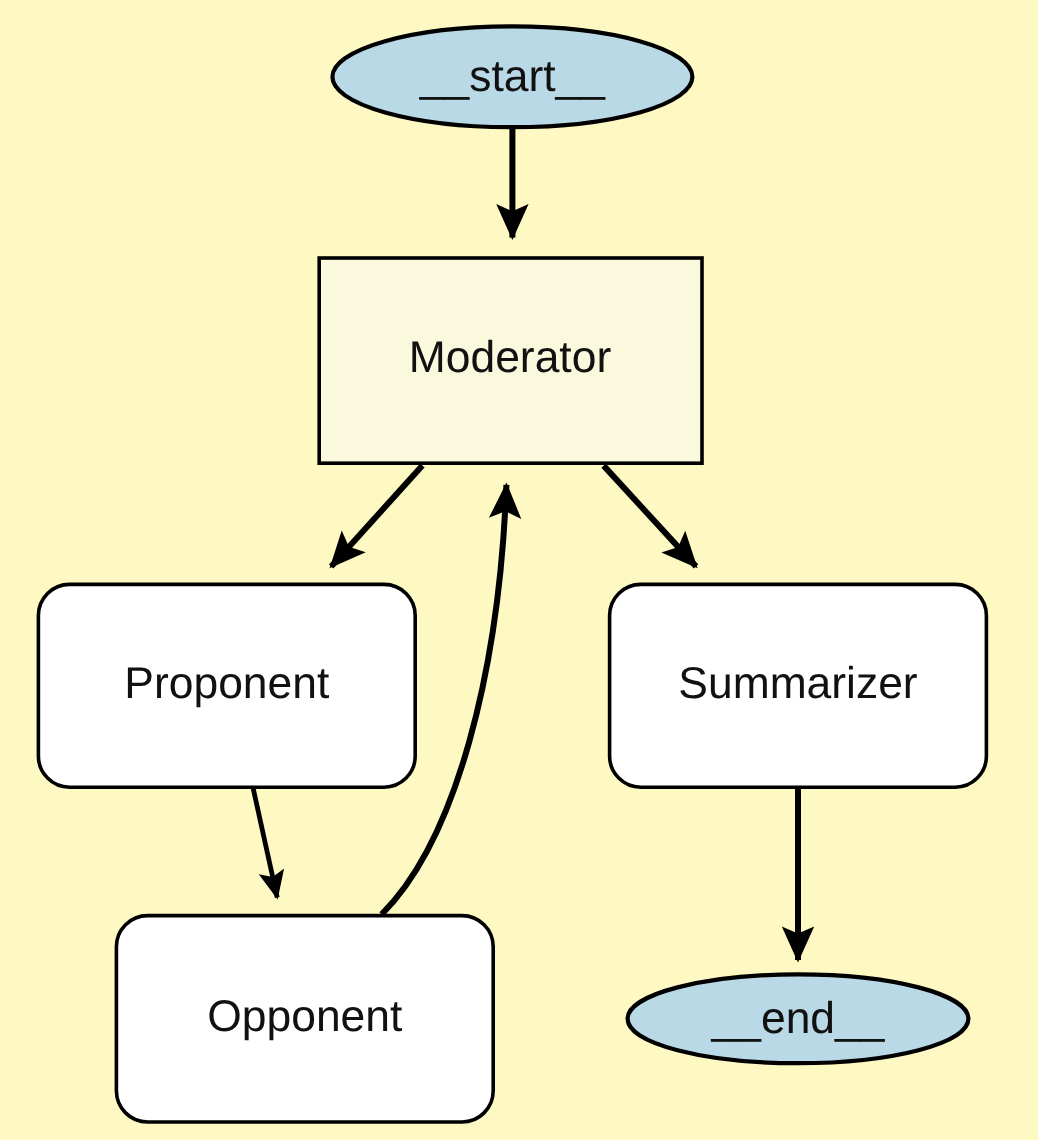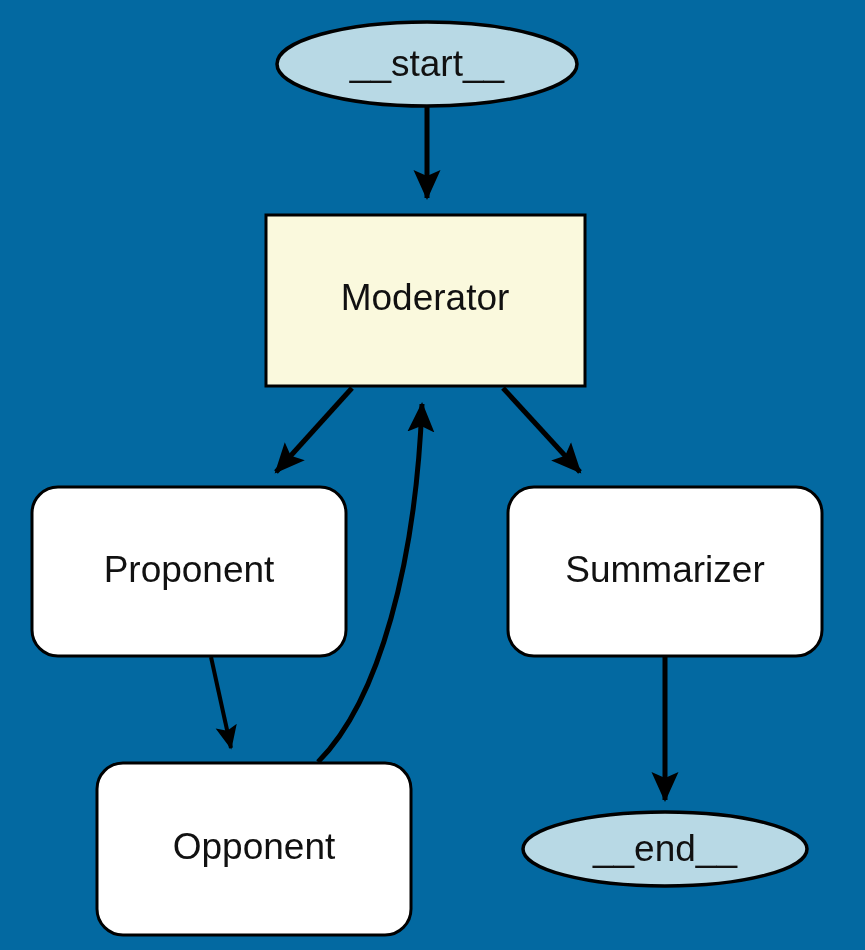--- a/index.html
+++ b/index.html
@@ -7,21 +7,21 @@
     padding: 0;
     background: #ffffff;
   }
   body {
     font-family: "Liberation Sans", sans-serif;
   }
   #canvas {
     position: relative;
     width: 865px;
     height: 950px;
-    background: #0369a1;
+    background: #fef9c3;
     overflow: hidden;
   }
   #graph-svg {
     position: absolute;
     left: 0;
     top: 0;
     width: 865px;
     height: 950px;
   }
   .node-shape {

